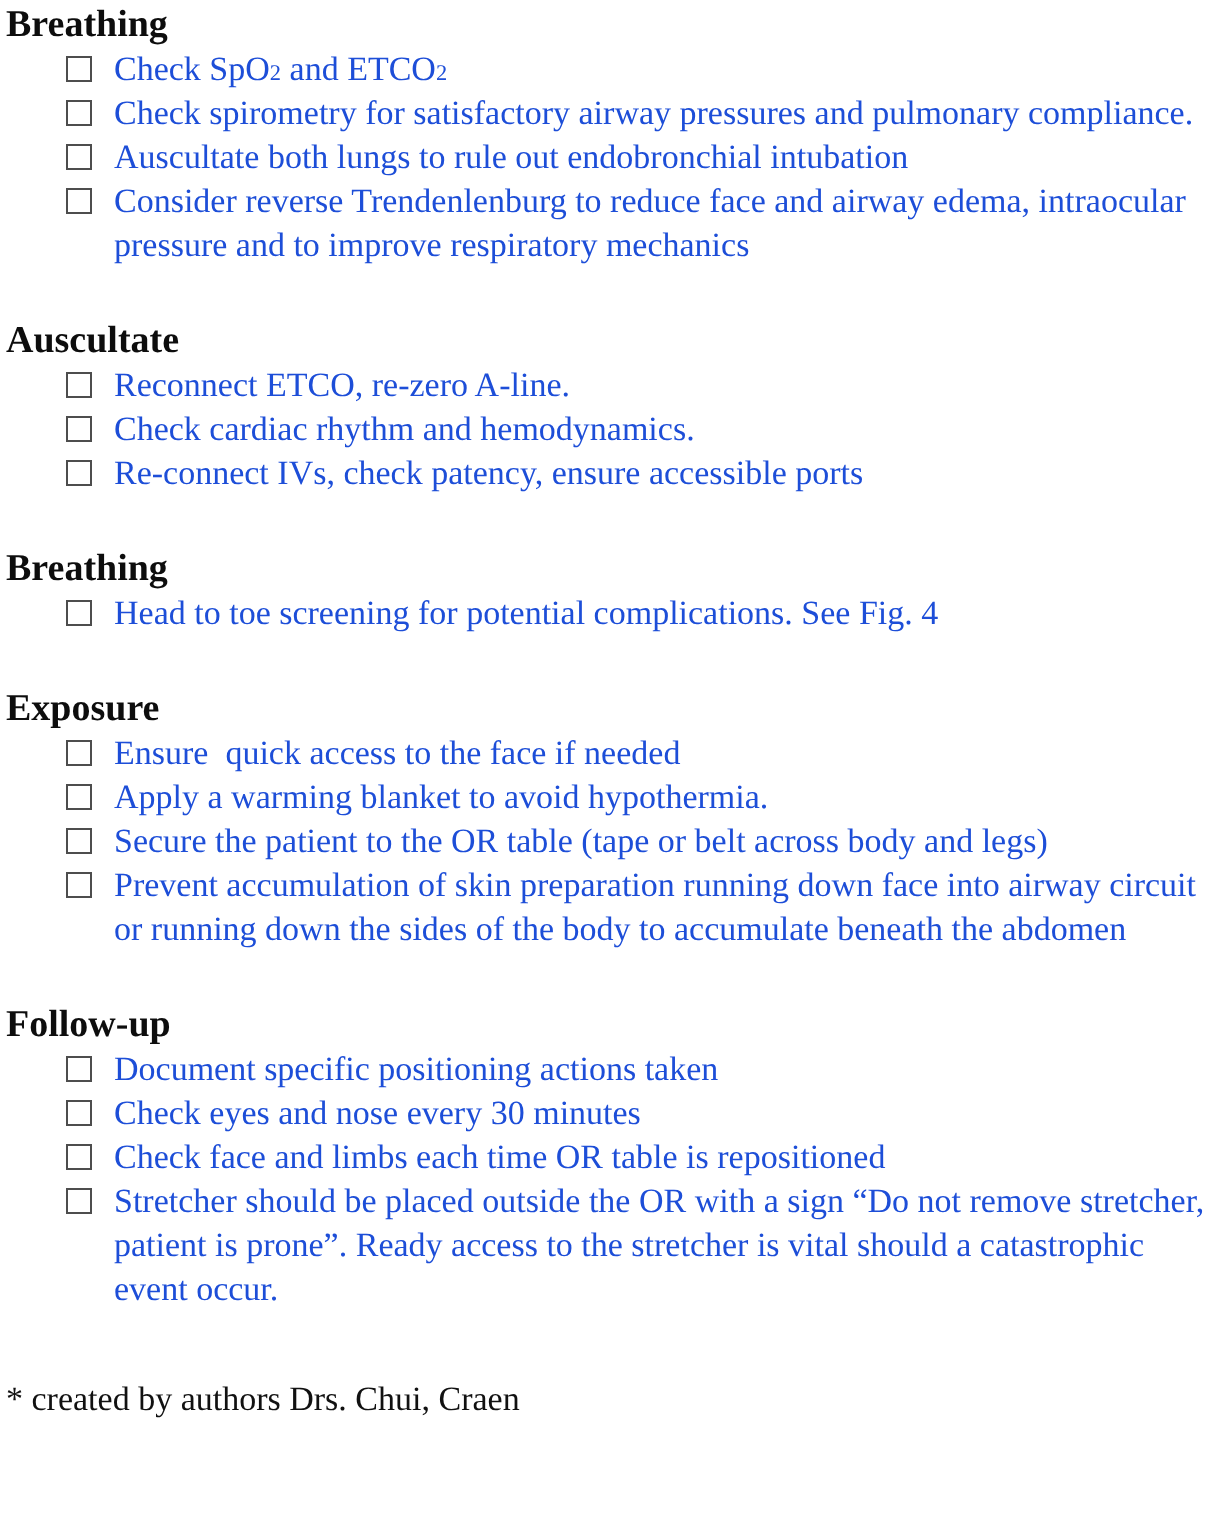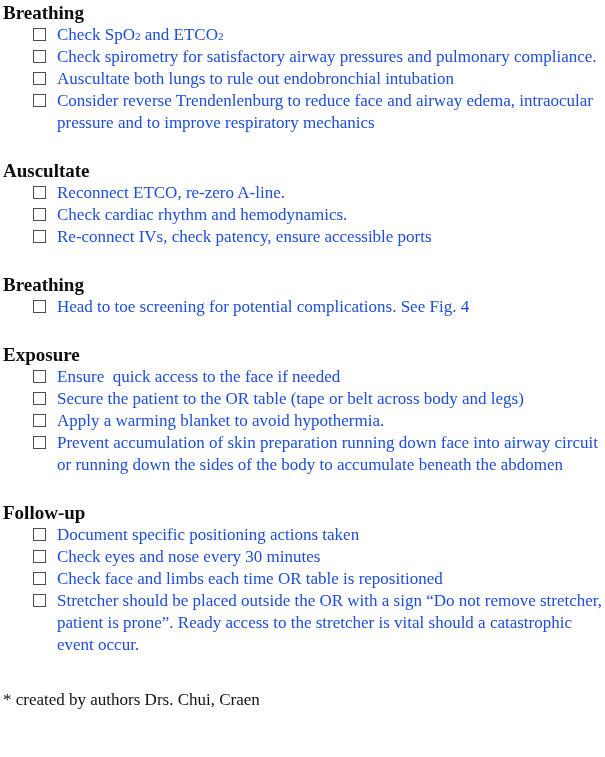--- a/index.html
+++ b/index.html
@@ -101,25 +101,25 @@
         </div>
       </section>
       <section class="section">
         <h2 class="heading">Exposure</h2>
         <div class="item">
           <span class="checkbox"></span>
           <span class="label"><span class="part">Ensure  quick access to the face if needed</span></span>
         </div>
         <div class="item">
           <span class="checkbox"></span>
-          <span class="label"><span class="part">Secure the patient to the OR table (tape or belt across body and legs)</span></span>
+          <span class="label"><span class="part">Apply a warming blanket to avoid hypothermia.</span></span>
         </div>
         <div class="item">
           <span class="checkbox"></span>
-          <span class="label"><span class="part">Apply a warming blanket to avoid hypothermia.</span></span>
+          <span class="label"><span class="part">Secure the patient to the OR table (tape or belt across body and legs)</span></span>
         </div>
         <div class="item">
           <span class="checkbox"></span>
           <span class="label"><span class="part">Prevent accumulation of skin preparation running down face into airway circuit or running down the sides of the body to accumulate beneath the abdomen</span></span>
         </div>
       </section>
       <section class="section">
         <h2 class="heading">Follow-up</h2>
         <div class="item">
           <span class="checkbox"></span>

